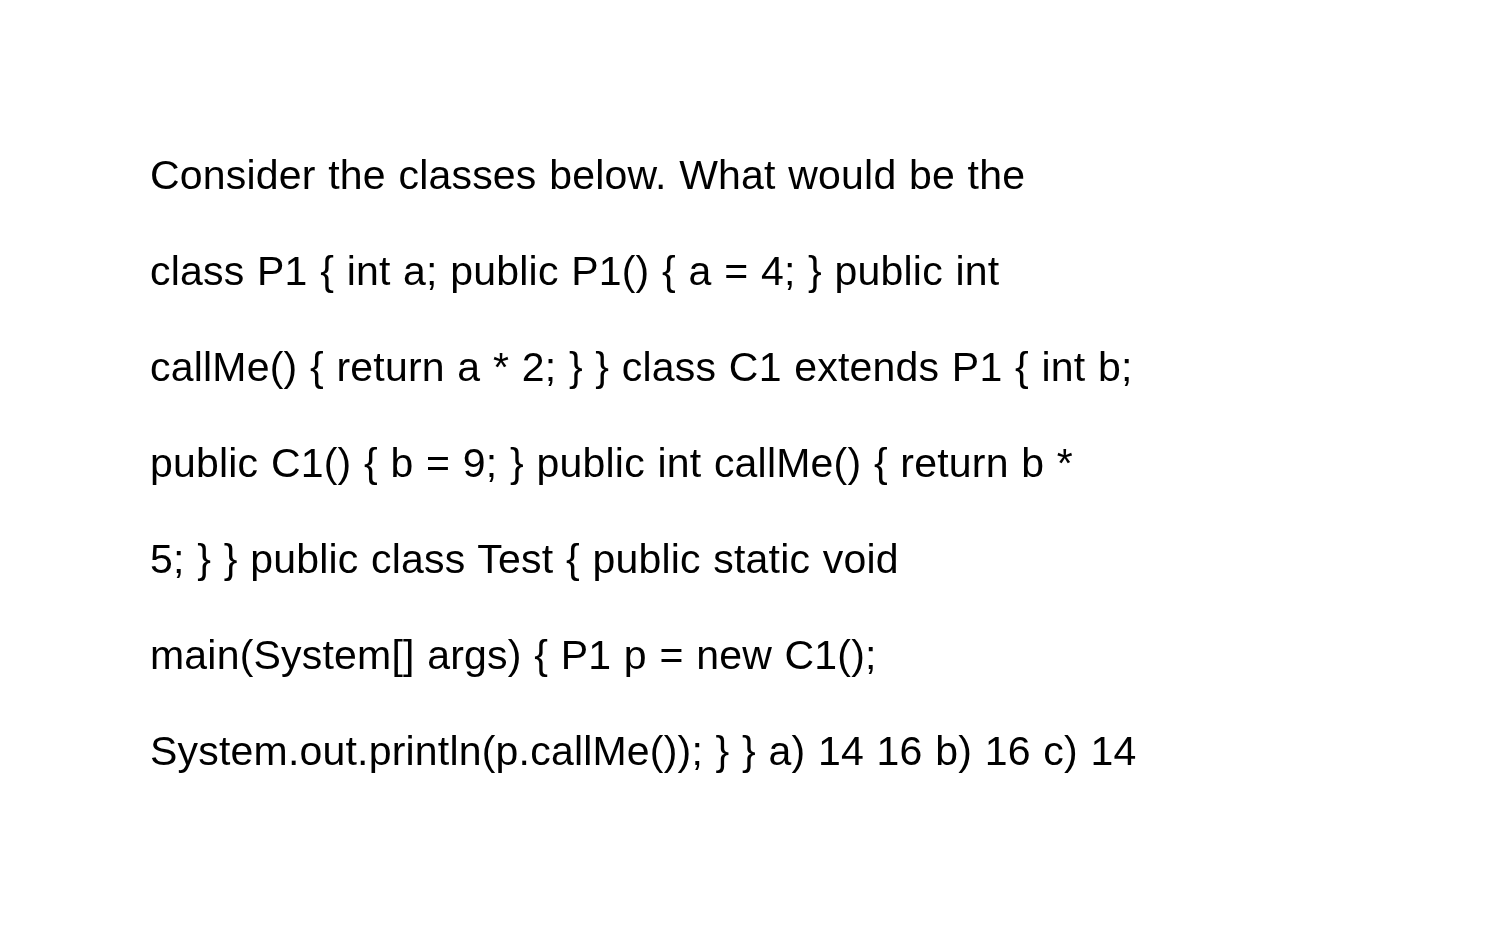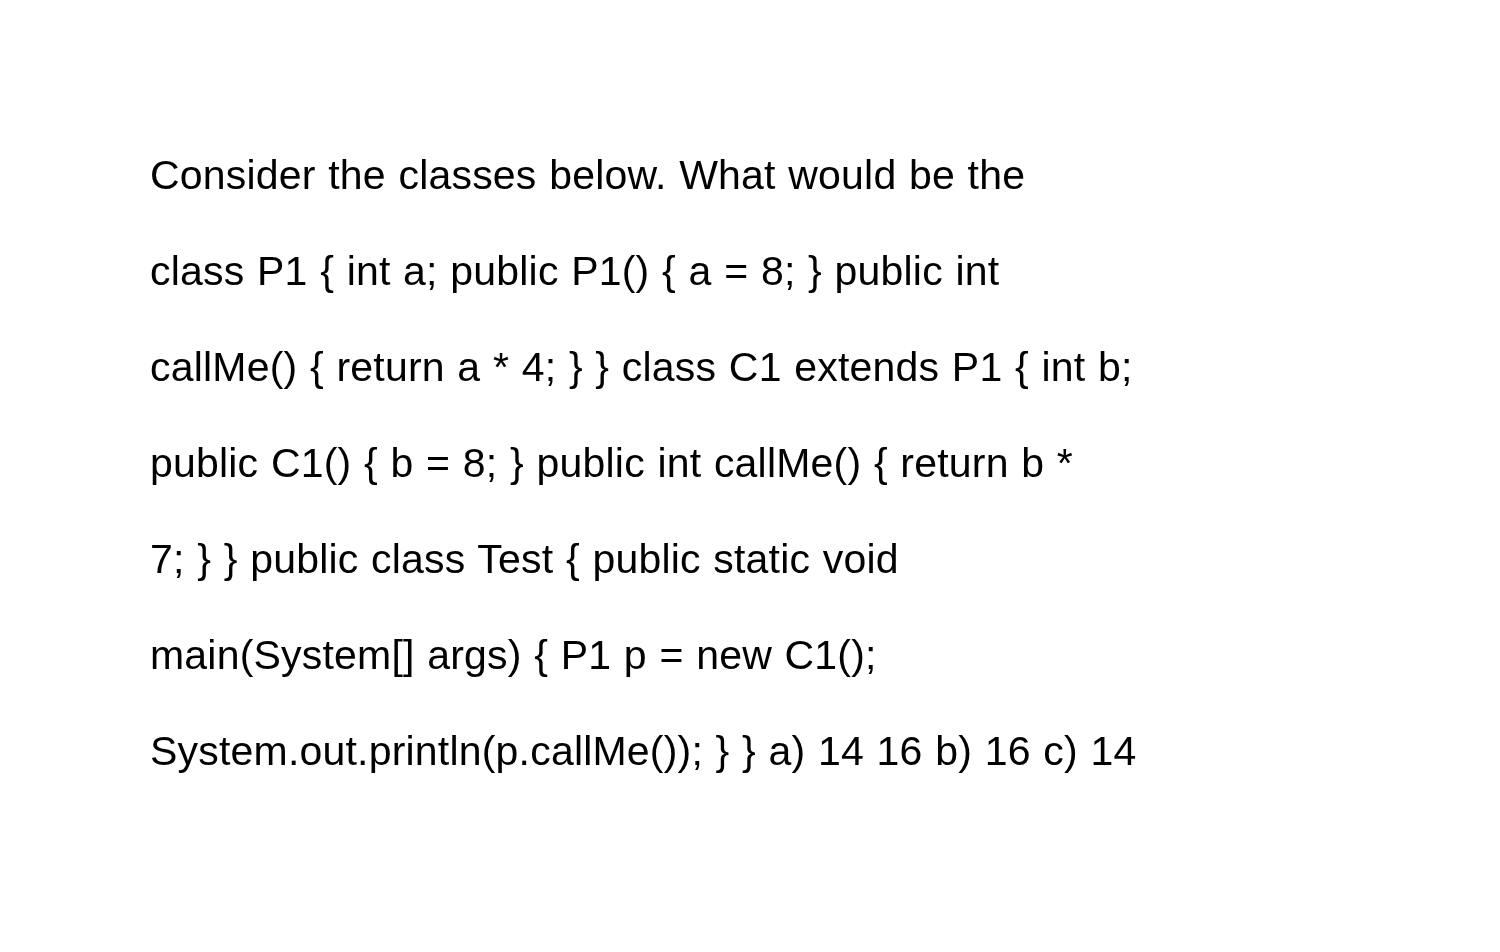--- a/index.html
+++ b/index.html
@@ -25,20 +25,20 @@
       letter-spacing: 0.2px;
       word-spacing: 1px;
     }
   </style>
 </head>
 <body>
 
 <div class="container">
   <div class="text-block">
     <div>Consider the classes below. What would be the</div>
-    <div>class P1 { int a; public P1() { a = 8; } public int</div>
-    <div>callMe() { return a * 4; } } class C1 extends P1 { int b;</div>
-    <div>public C1() { b = 8; } public int callMe() { return b *</div>
-    <div>7; } } public class Test { public static void</div>
+    <div>class P1 { int a; public P1() { a = 4; } public int</div>
+    <div>callMe() { return a * 2; } } class C1 extends P1 { int b;</div>
+    <div>public C1() { b = 9; } public int callMe() { return b *</div>
+    <div>5; } } public class Test { public static void</div>
     <div>main(System[] args) { P1 p = new C1();</div>
     <div>System.out.println(p.callMe()); } } a) 14 16 b) 16 c) 14</div>
   </div>
 </div>
 
 </body></html>

